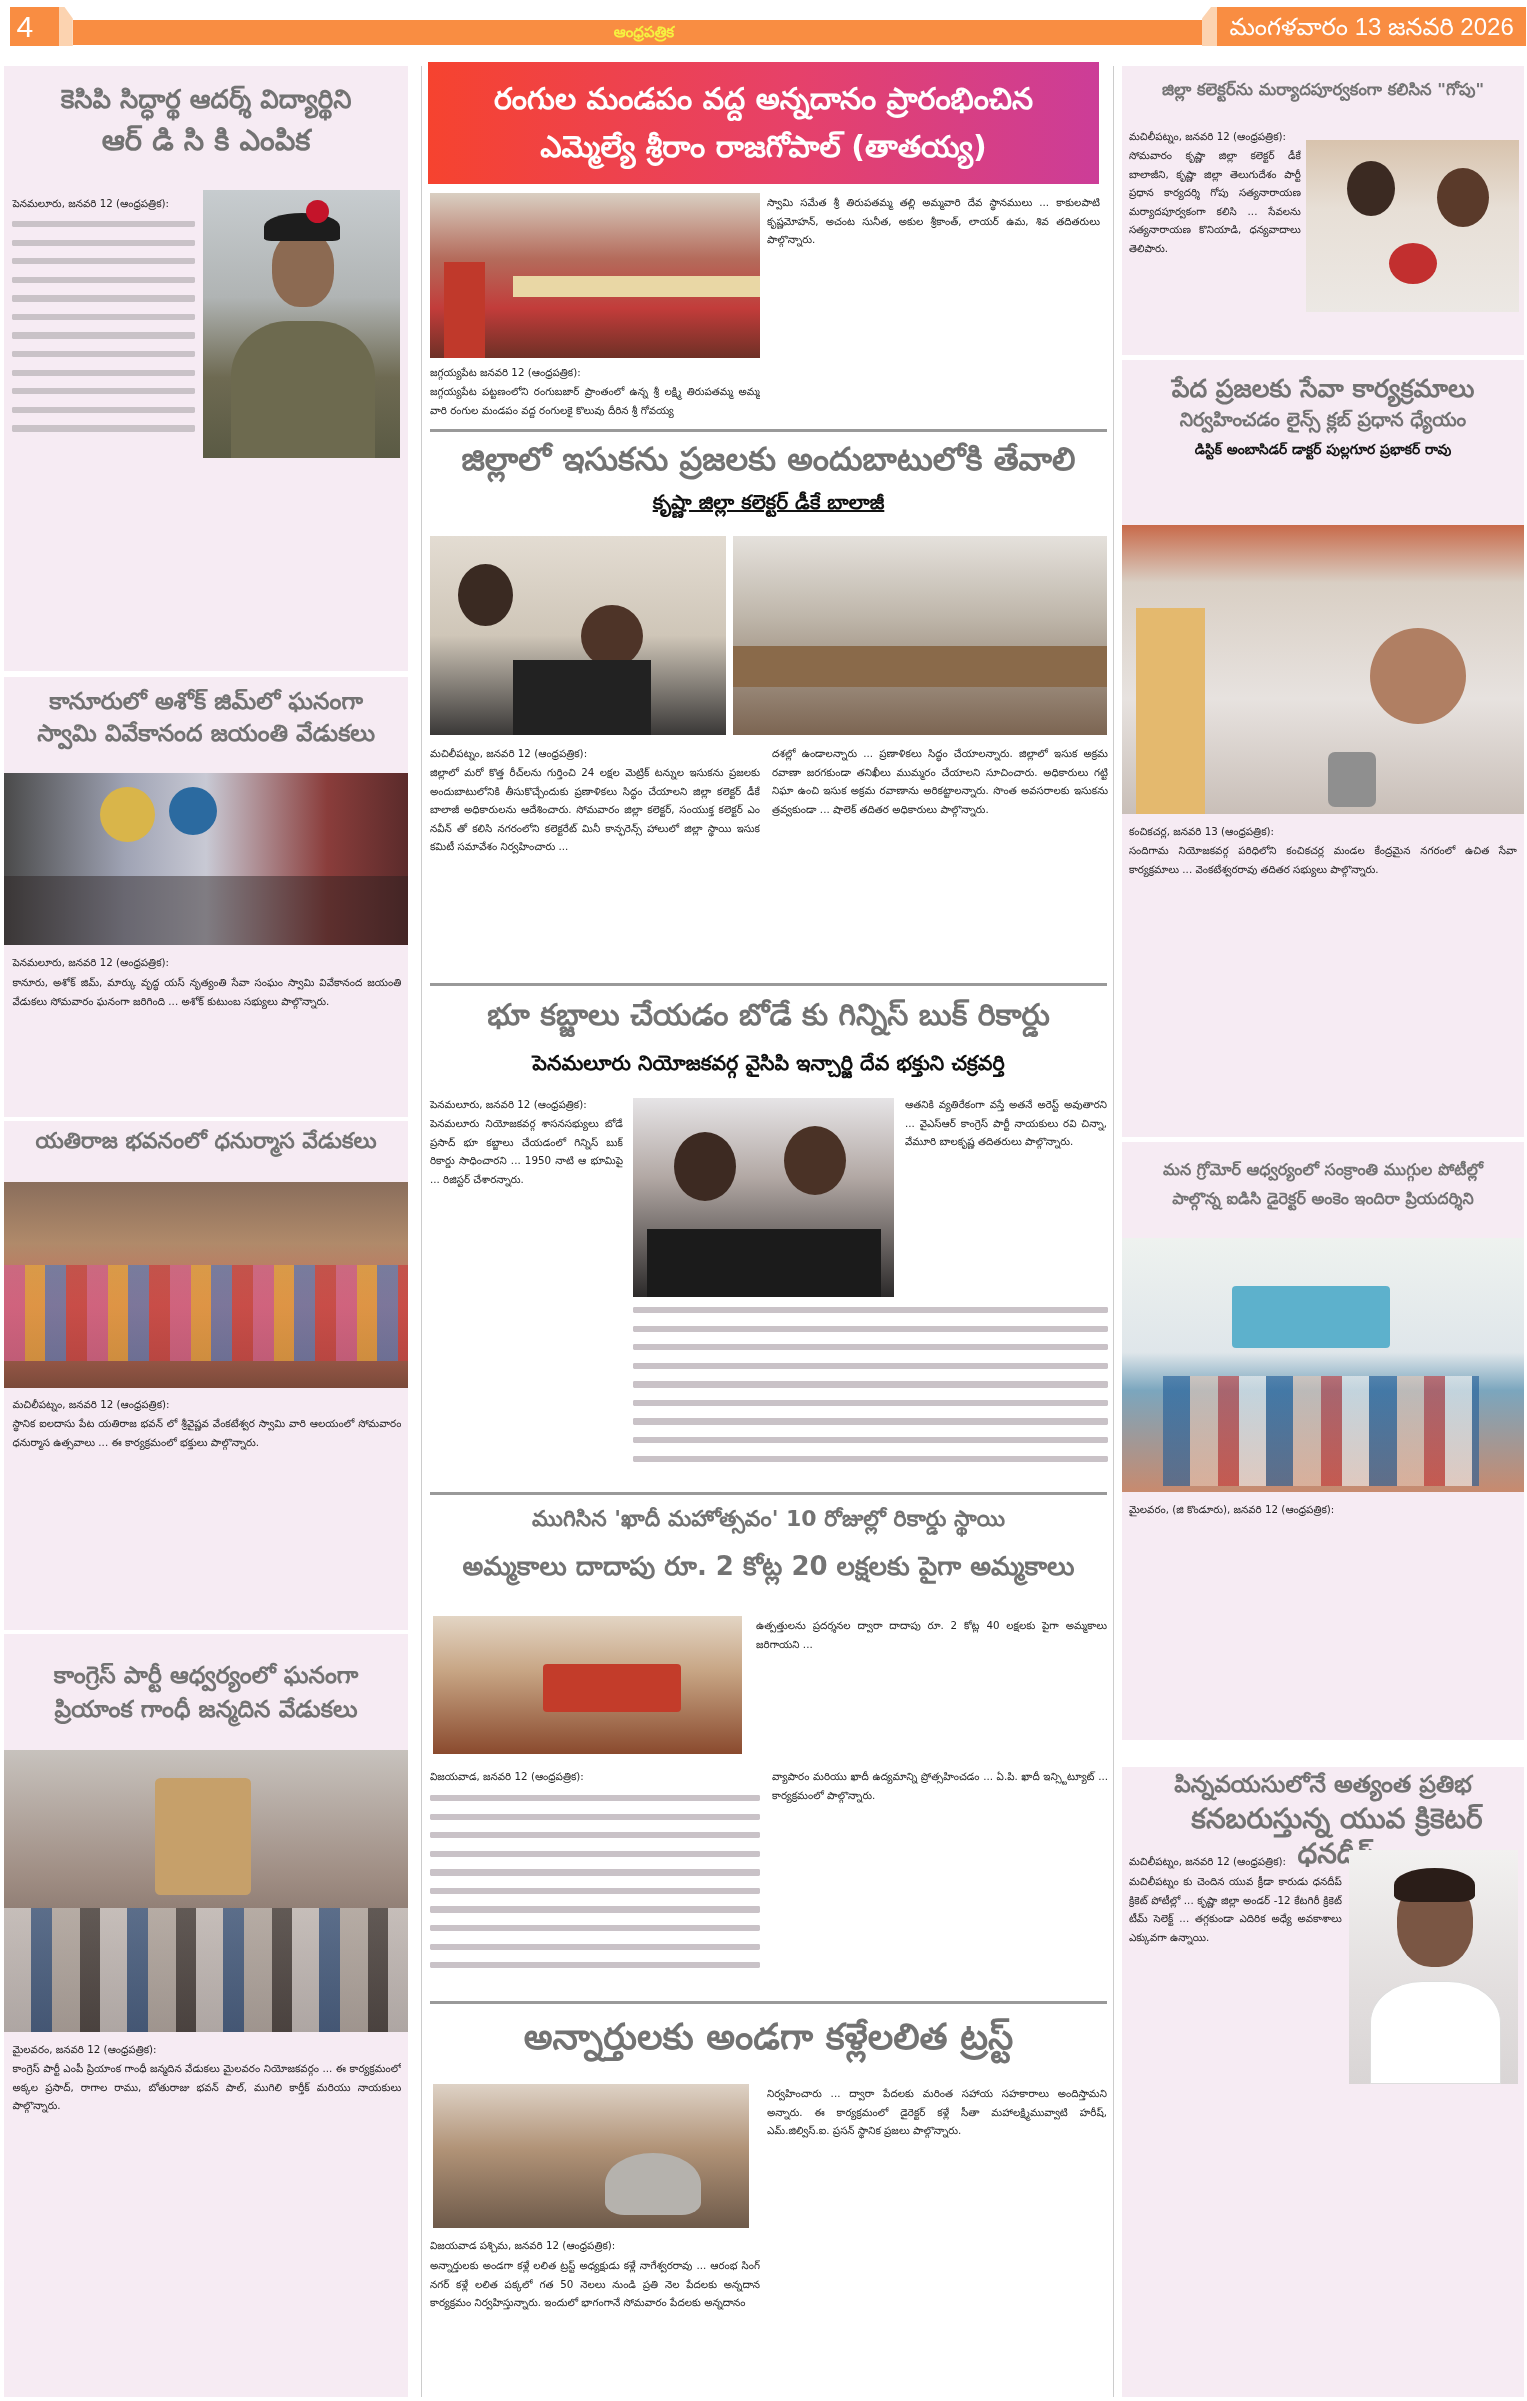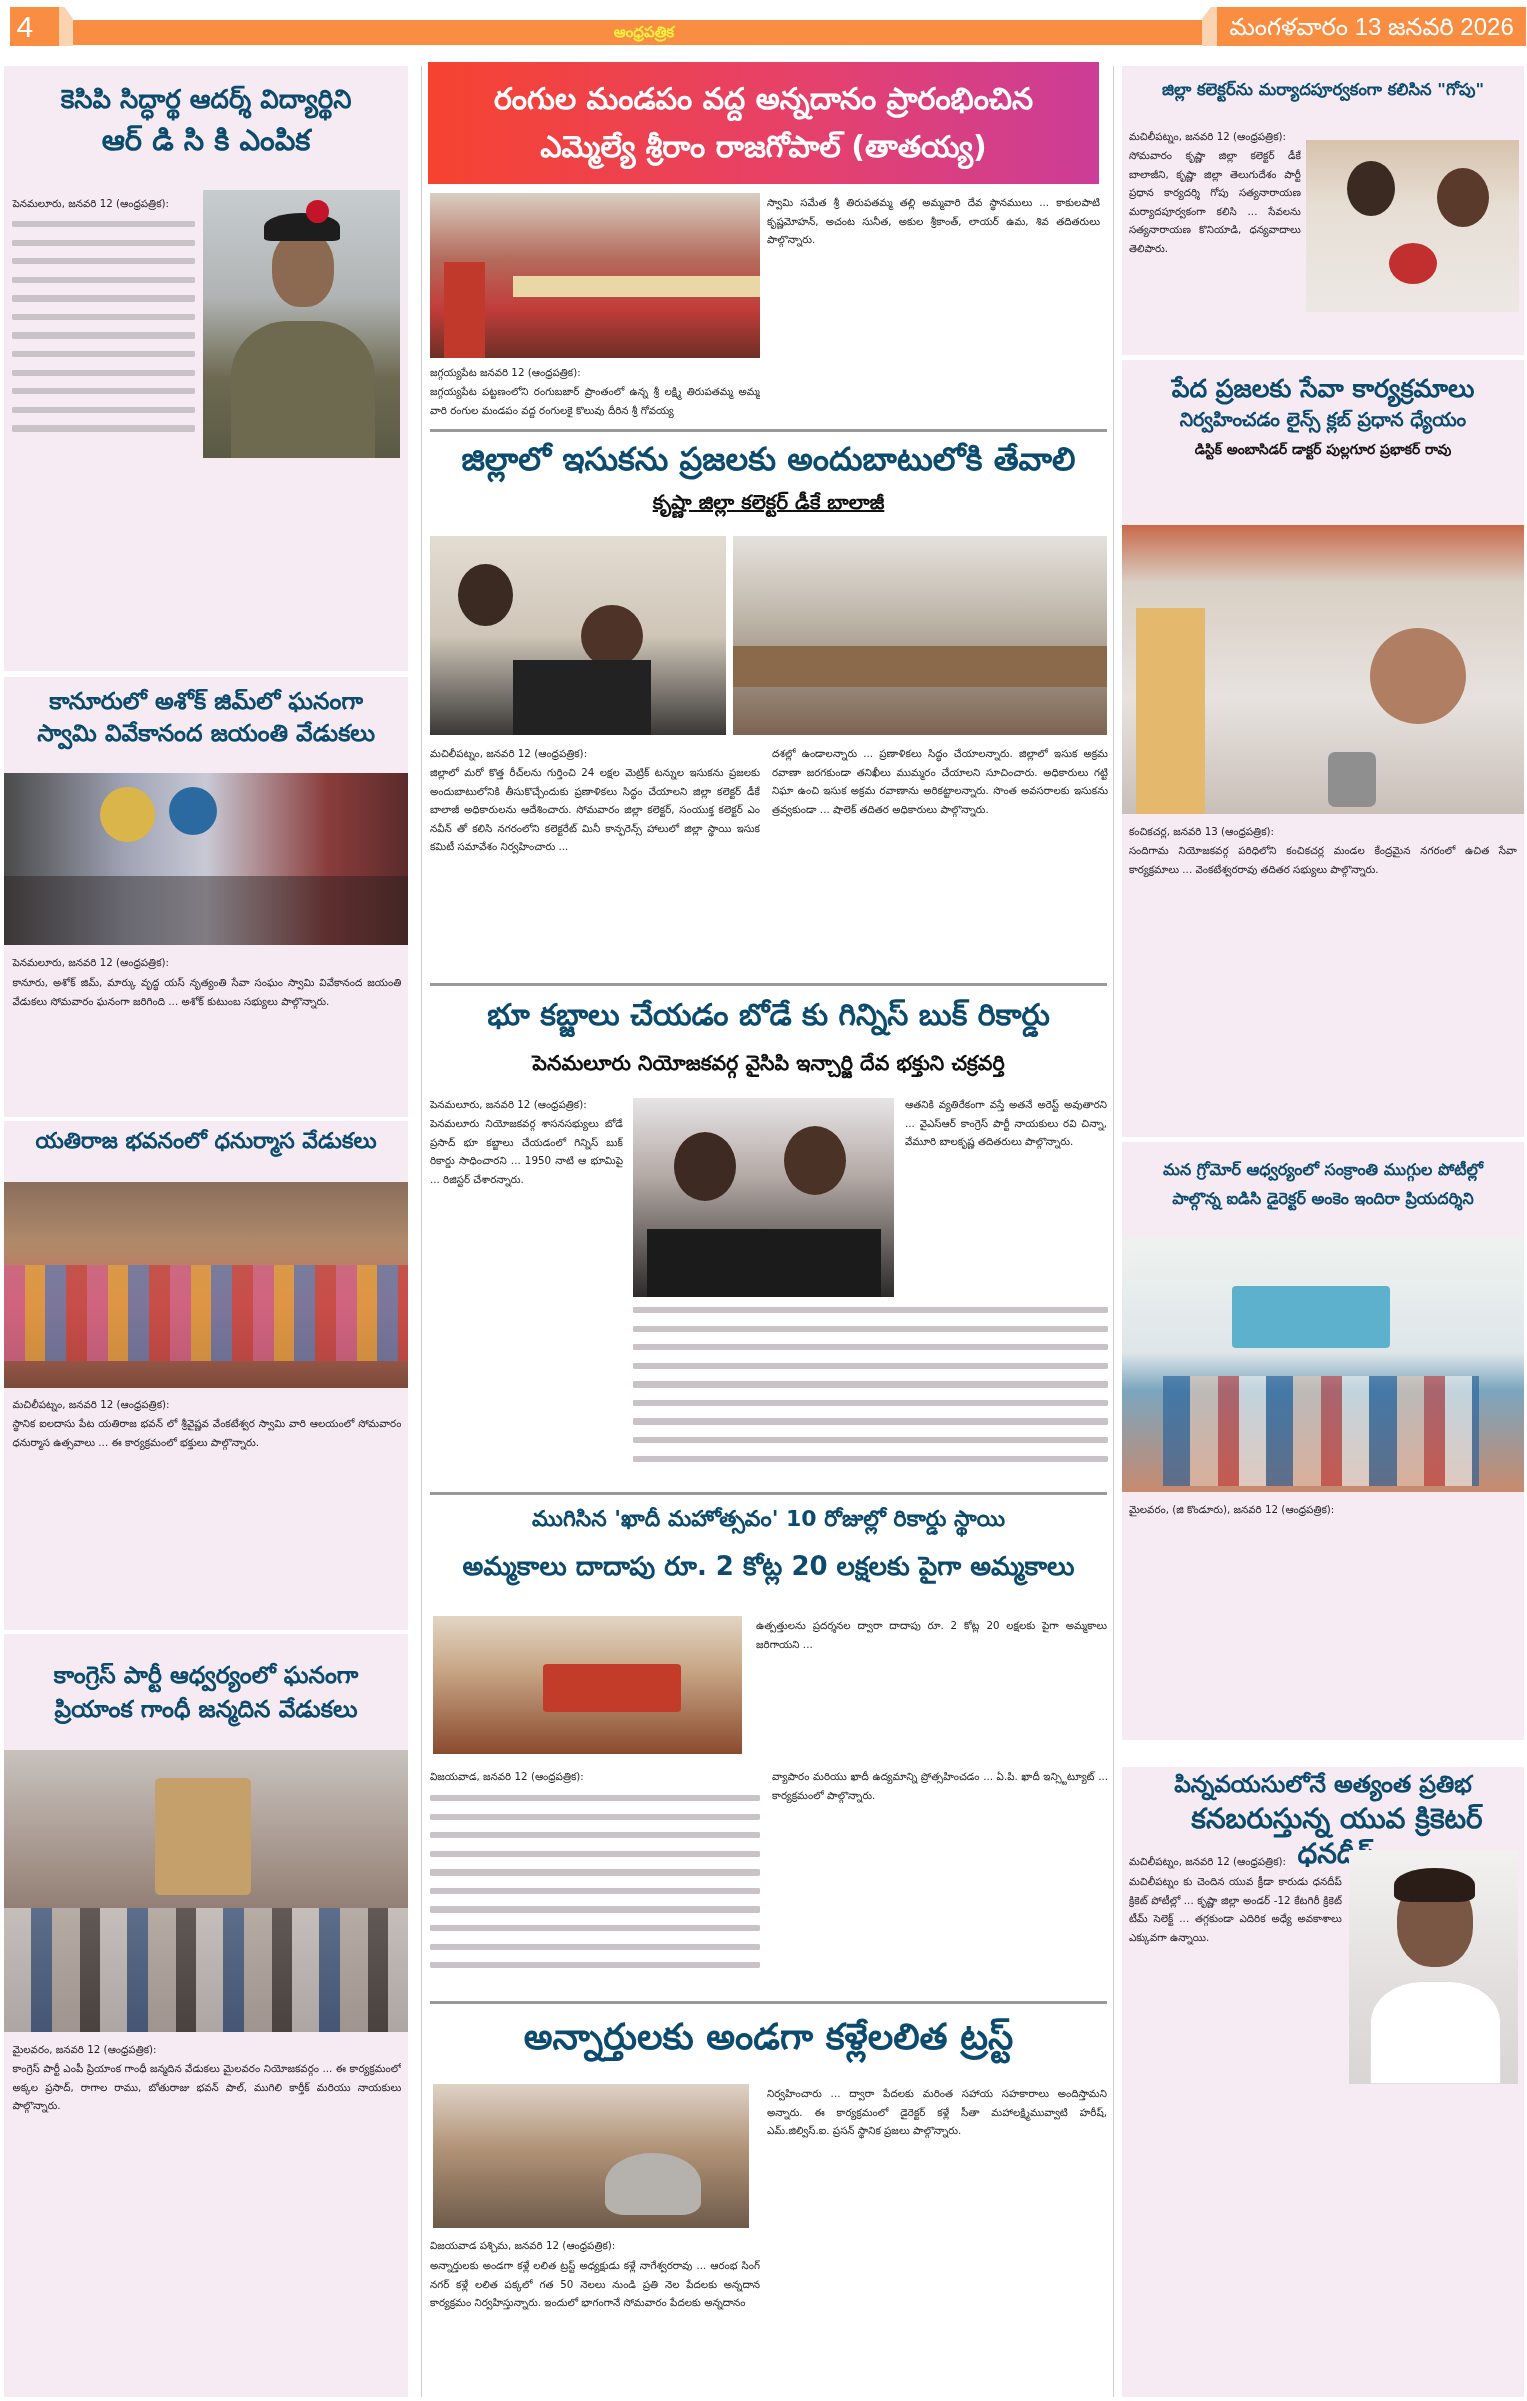--- a/index.html
+++ b/index.html
@@ -15,21 +15,21 @@
   }
   .mh-page-edge { position: absolute; left: 59px; top: 6.9px; width: 13.8px; height: 39px; background: #fcd3b0; clip-path: polygon(0 0, 40% 0, 100% 30%, 100% 100%, 0 100%); }
   .mh-bar { position: absolute; left: 73px; top: 20px; width: 1142px; height: 25.4px; background: #f98d42; text-align: center; }
   .mh-bar span { color: #f5f140; font-size: 15px; line-height: 25.4px; font-weight: bold; }
   .mh-date-edge { position: absolute; left: 1202px; top: 6.9px; width: 15px; height: 39px; background: #fcd3b0; clip-path: polygon(100% 0, 100% 100%, 0 100%, 0 30%, 60% 0); }
   .mh-date { position: absolute; left: 1217px; top: 6.9px; width: 309px; height: 39px; background: #f98d42; color: #fff; font-size: 24px; line-height: 39px; padding-left: 12.4px; font-family: "Liberation Sans", sans-serif; }
 
   .col { position: absolute; }
   .pink { background: #f6ebf3; }
   .headline {
-    font-family: "DejaVu Sans", sans-serif; font-weight: bold; color: #0c4a6e;
+    font-family: "DejaVu Sans", sans-serif; font-weight: bold; color: #737373;
     text-align: center; line-height: 1.22;
   }
   .subhead { font-weight: bold; text-align: center; color: #111; }
   .body-text {
     font-family: "DejaVu Sans", sans-serif; font-size: 10.3px; line-height: 18.6px; color: #222;
     text-align: justify;
   }
   .photo { position: absolute; overflow: hidden; }
   .rule { position: absolute; height: 2.8px; background: #999; }
   .vrule { position: absolute; width: 0.7px; background: #ccc; }
@@ -165,21 +165,21 @@
     <i></i>
 </div>
 
 <div class="rule" style="left:430px; top:1492px; width:677px;"></div>
 
 <div class="headline" style="position:absolute; left:430px; top:1506px; width:677px; font-size:22px;">ముగిసిన 'ఖాదీ మహోత్సవం' 10 రోజుల్లో రికార్డు స్థాయి</div>
 <div class="headline" style="position:absolute; left:430px; top:1551px; width:677px; font-size:26px;">అమ్మకాలు దాదాపు రూ. 2 కోట్ల 20 లక్షలకు పైగా అమ్మకాలు</div>
 <div class="photo" style="left:433px; top:1616px; width:309px; height:138px; background:linear-gradient(180deg,#e3d5c4 0%,#c7a584 40%,#8a4a2e 100%);">
   <div style="position:absolute; left:110px; top:48px; width:138px; height:48px; background:#c33c2a; border-radius:4.1px;"></div>
 </div>
-<div class="body-text" style="position:absolute; left:756px; top:1616px; width:351px; height:144px; overflow:hidden;">ఉత్పత్తులను ప్రదర్శనల ద్వారా దాదాపు రూ. 2 కోట్ల 20 లక్షలకు పైగా అమ్మకాలు జరిగాయని ...</div>
+<div class="body-text" style="position:absolute; left:756px; top:1616px; width:351px; height:144px; overflow:hidden;">ఉత్పత్తులను ప్రదర్శనల ద్వారా దాదాపు రూ. 2 కోట్ల 40 లక్షలకు పైగా అమ్మకాలు జరిగాయని ...</div>
 <div class="body-text" style="position:absolute; left:430px; top:1767px; width:330px;">విజయవాడ, జనవరి 12 (ఆంధ్రపత్రిక):</div>
 <div class="text-lines" style="left:430px; top:1795px; width:330px;">
   <i></i>
     <i></i>
     <i></i>
     <i></i>
     <i></i>
     <i></i>
     <i></i>
     <i></i>

